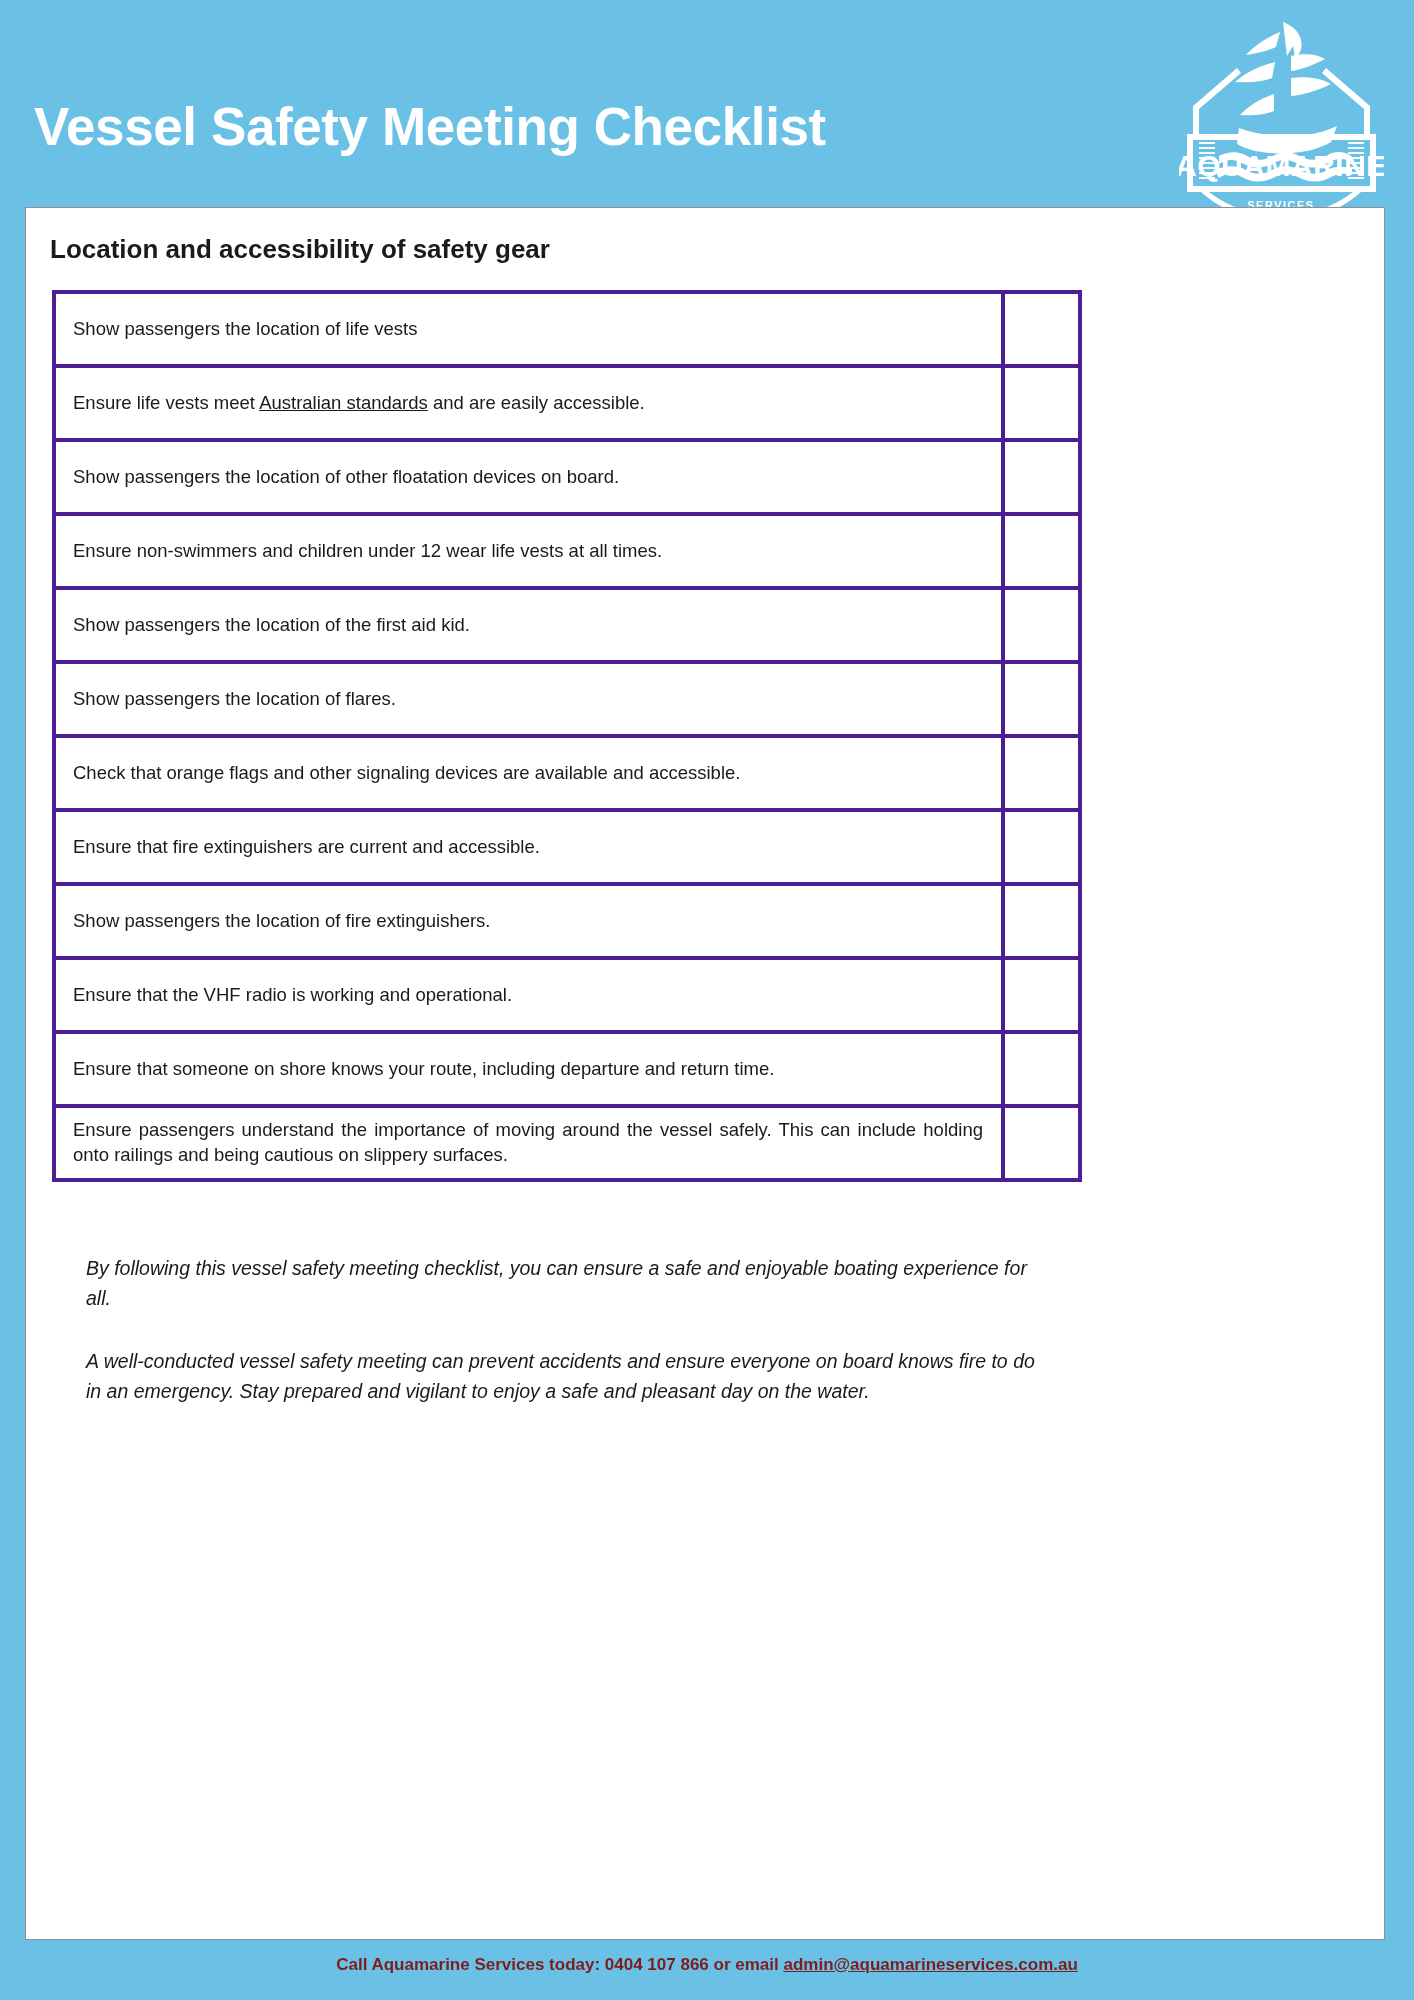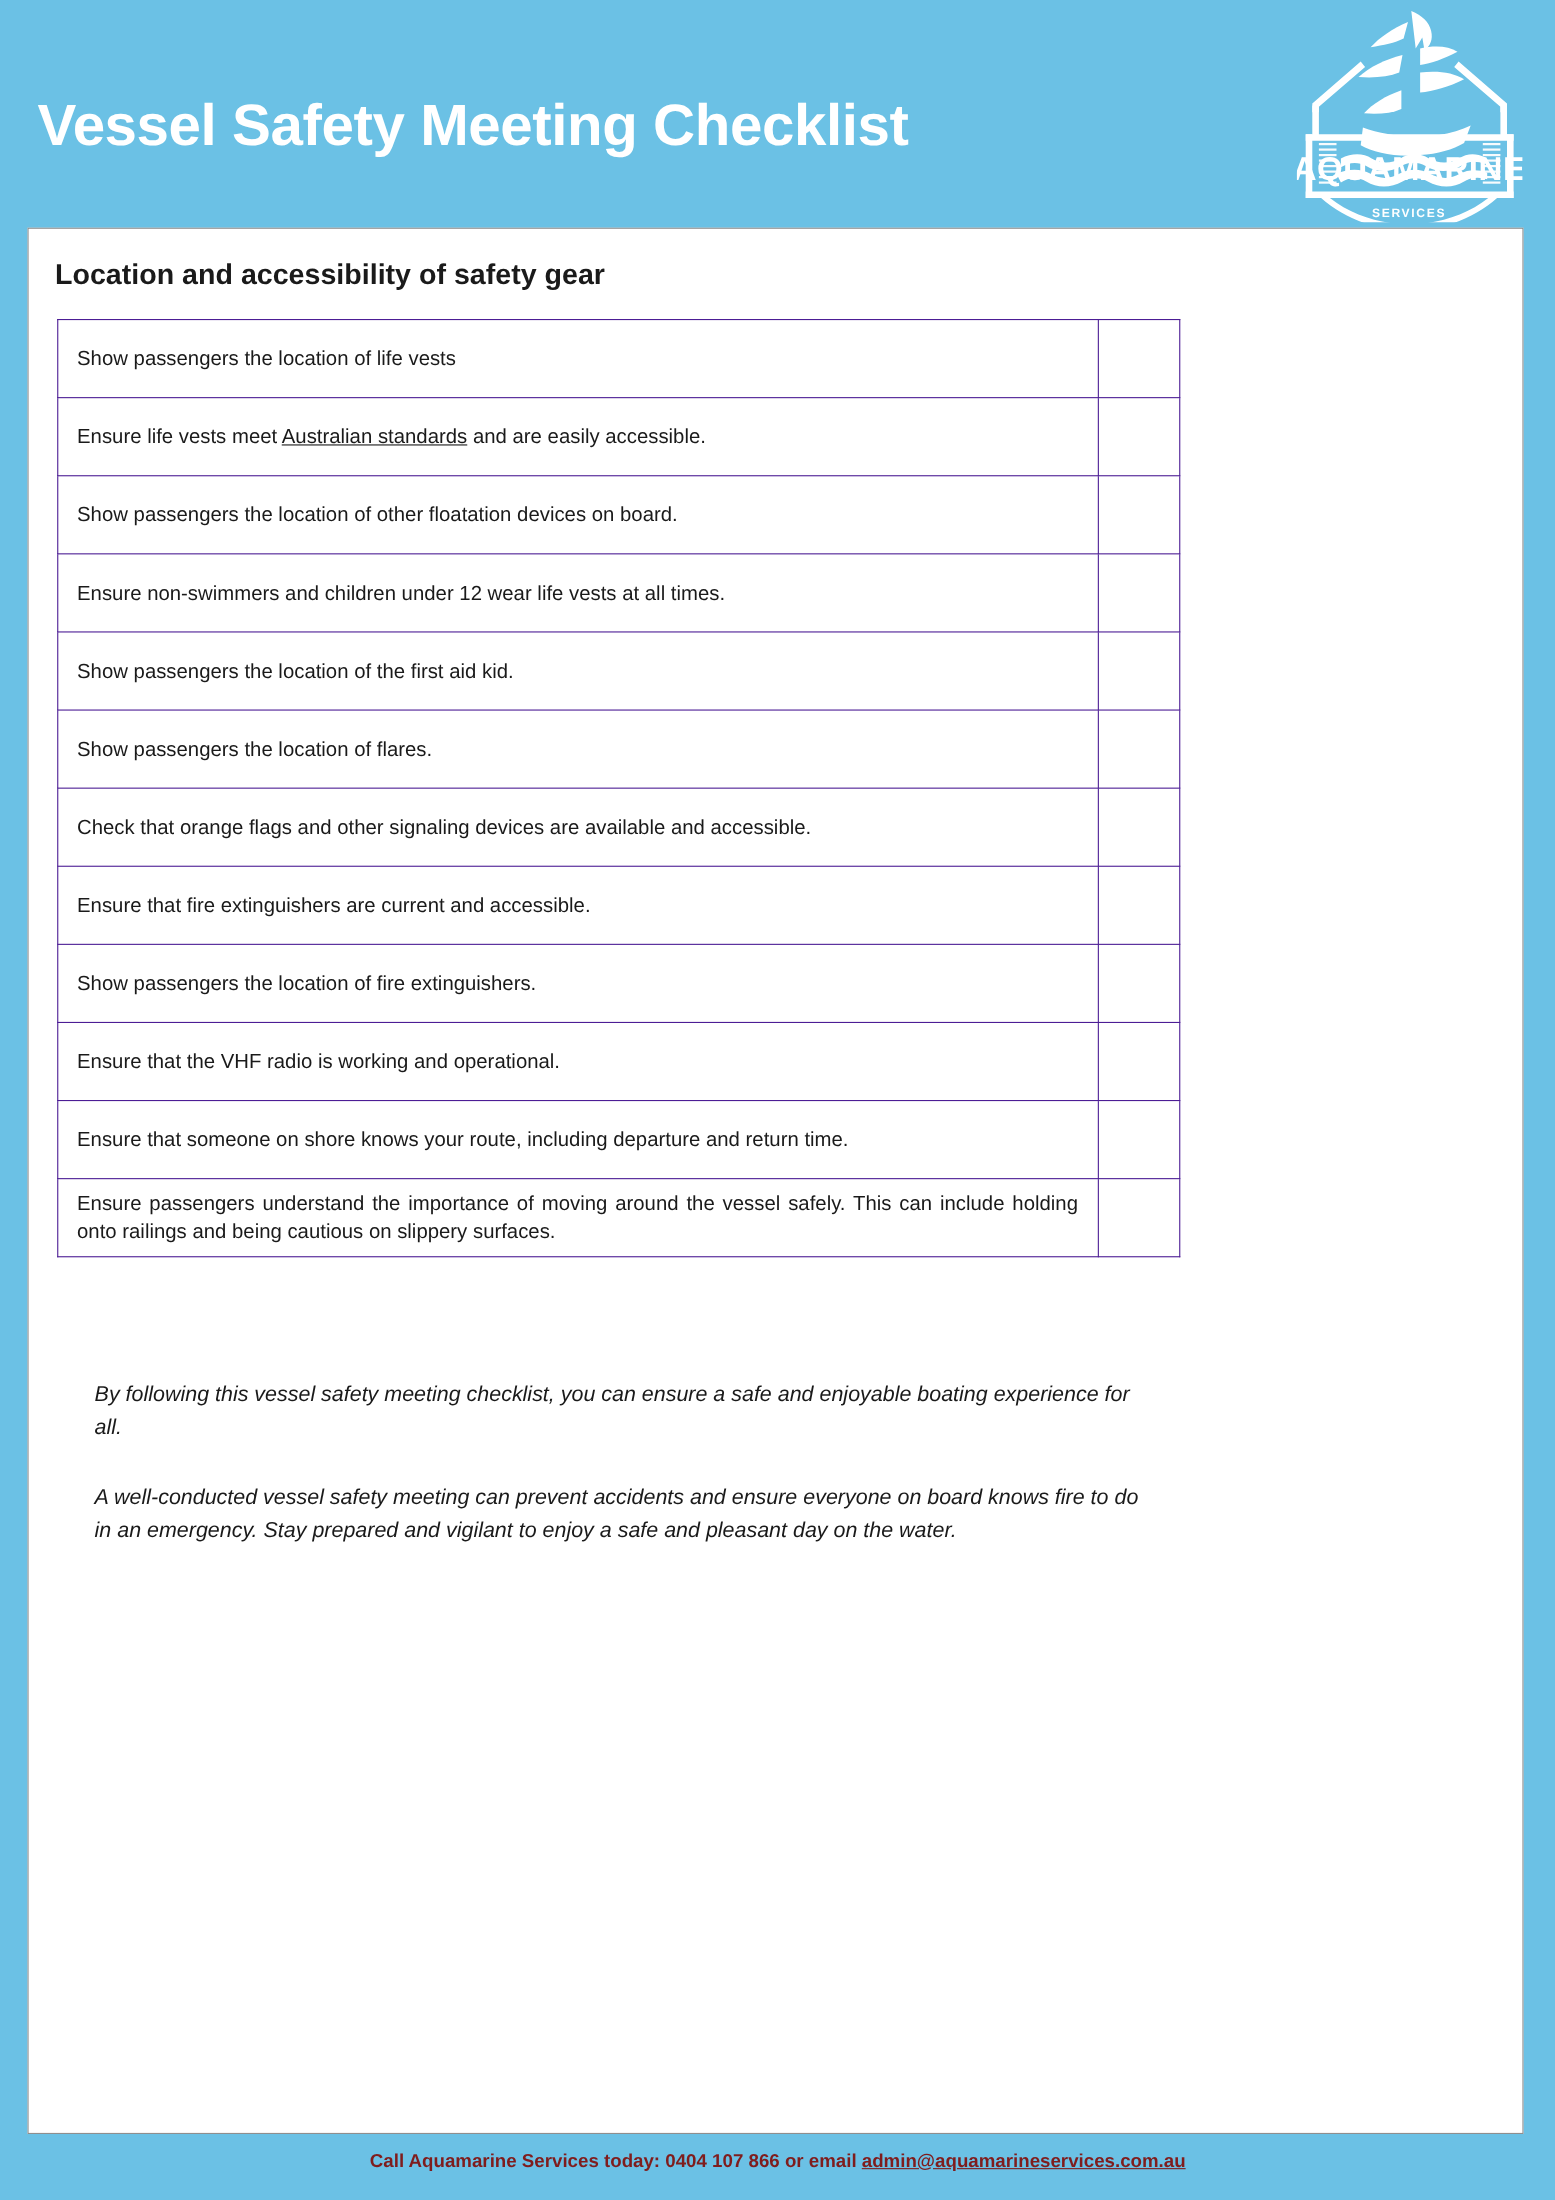--- a/index.html
+++ b/index.html
@@ -18,21 +18,21 @@
     position: relative;
     width: 1414px;
     height: 2000px;
     box-sizing: border-box;
   }
 
   
   .header {
     position: absolute;
     left: 0;
-    top: 0;
+    top: 12px;
     width: 1414px;
     height: 207px;
     background: #6bc1e5;
   }
   .header-title {
     position: absolute;
     left: 34px;
     top: 88px;
     font-size: 53px;
     font-weight: bold;
@@ -77,21 +77,21 @@
   
   .checklist {
     position: absolute;
     left: 26px;
     top: 82px;
     width: 987px;
     border-collapse: collapse;
     table-layout: fixed;
   }
   .checklist td {
-    border: 1px solid #4c1d95;
+    border: 4px solid #4c1d95;
     padding: 0;
     vertical-align: middle;
   }
   .checklist .c-text {
     width: 912px;
     padding: 10px 16px 10px 17px;
     font-size: 18.5px;
     color: #1a1a1a;
     line-height: 1.35;
     height: 50px;

